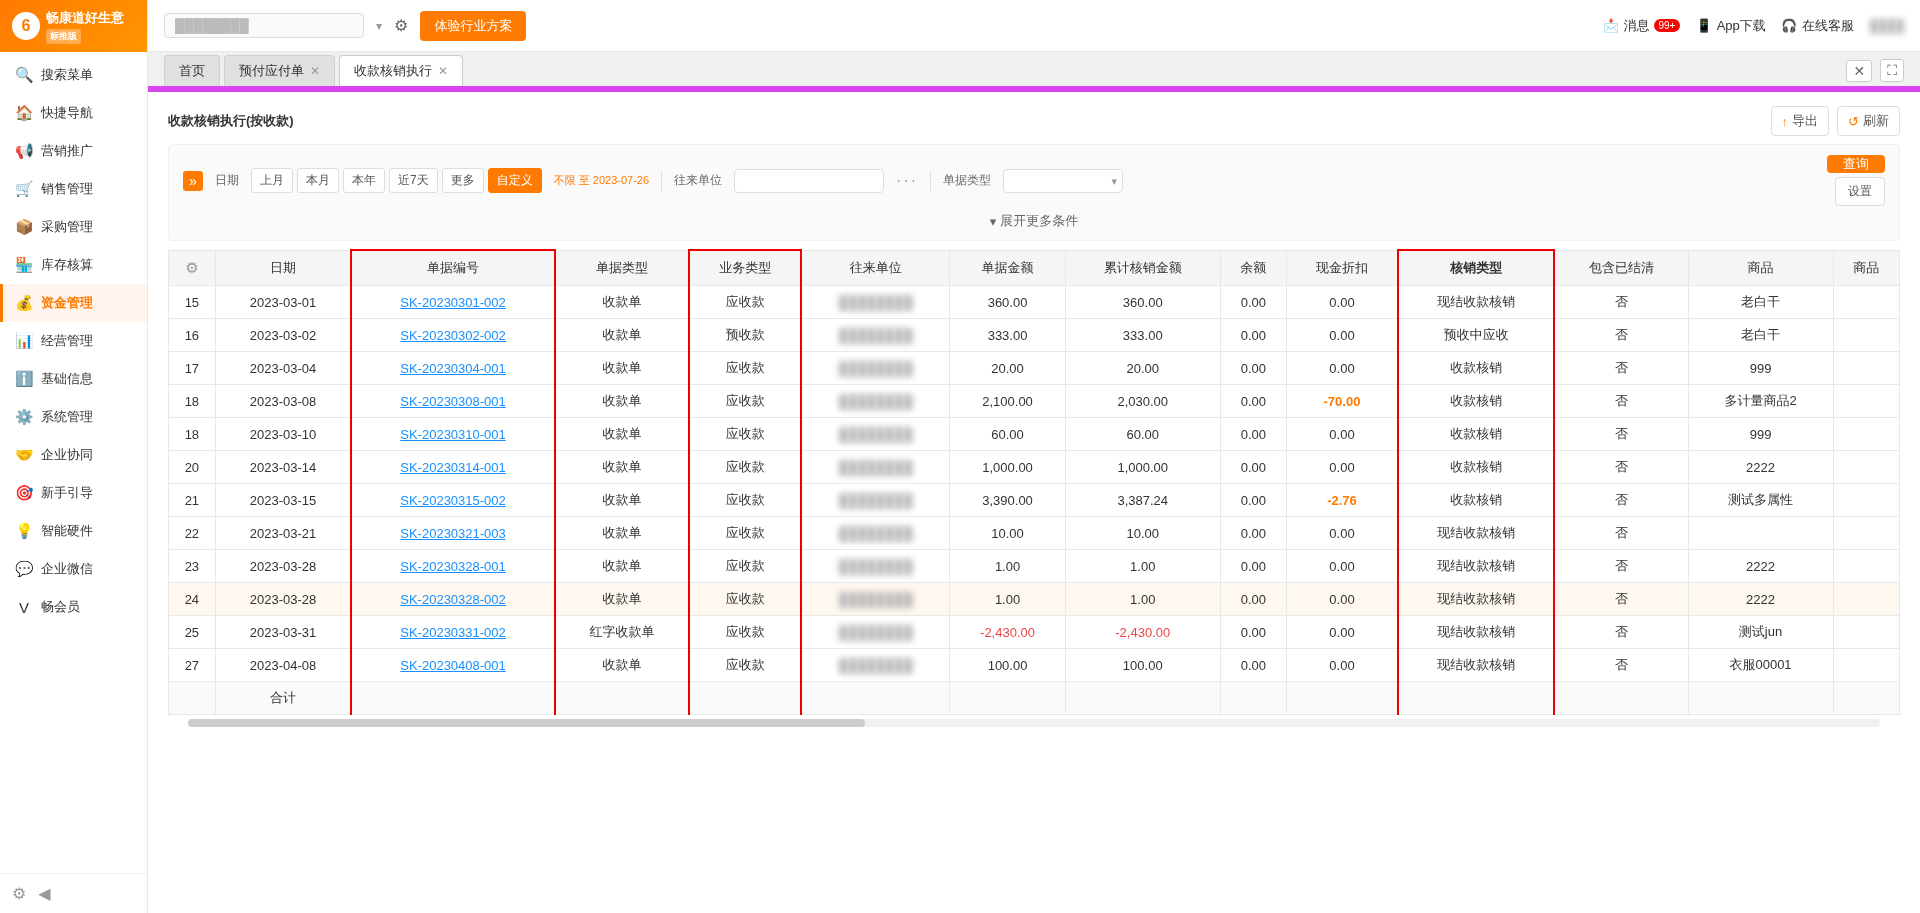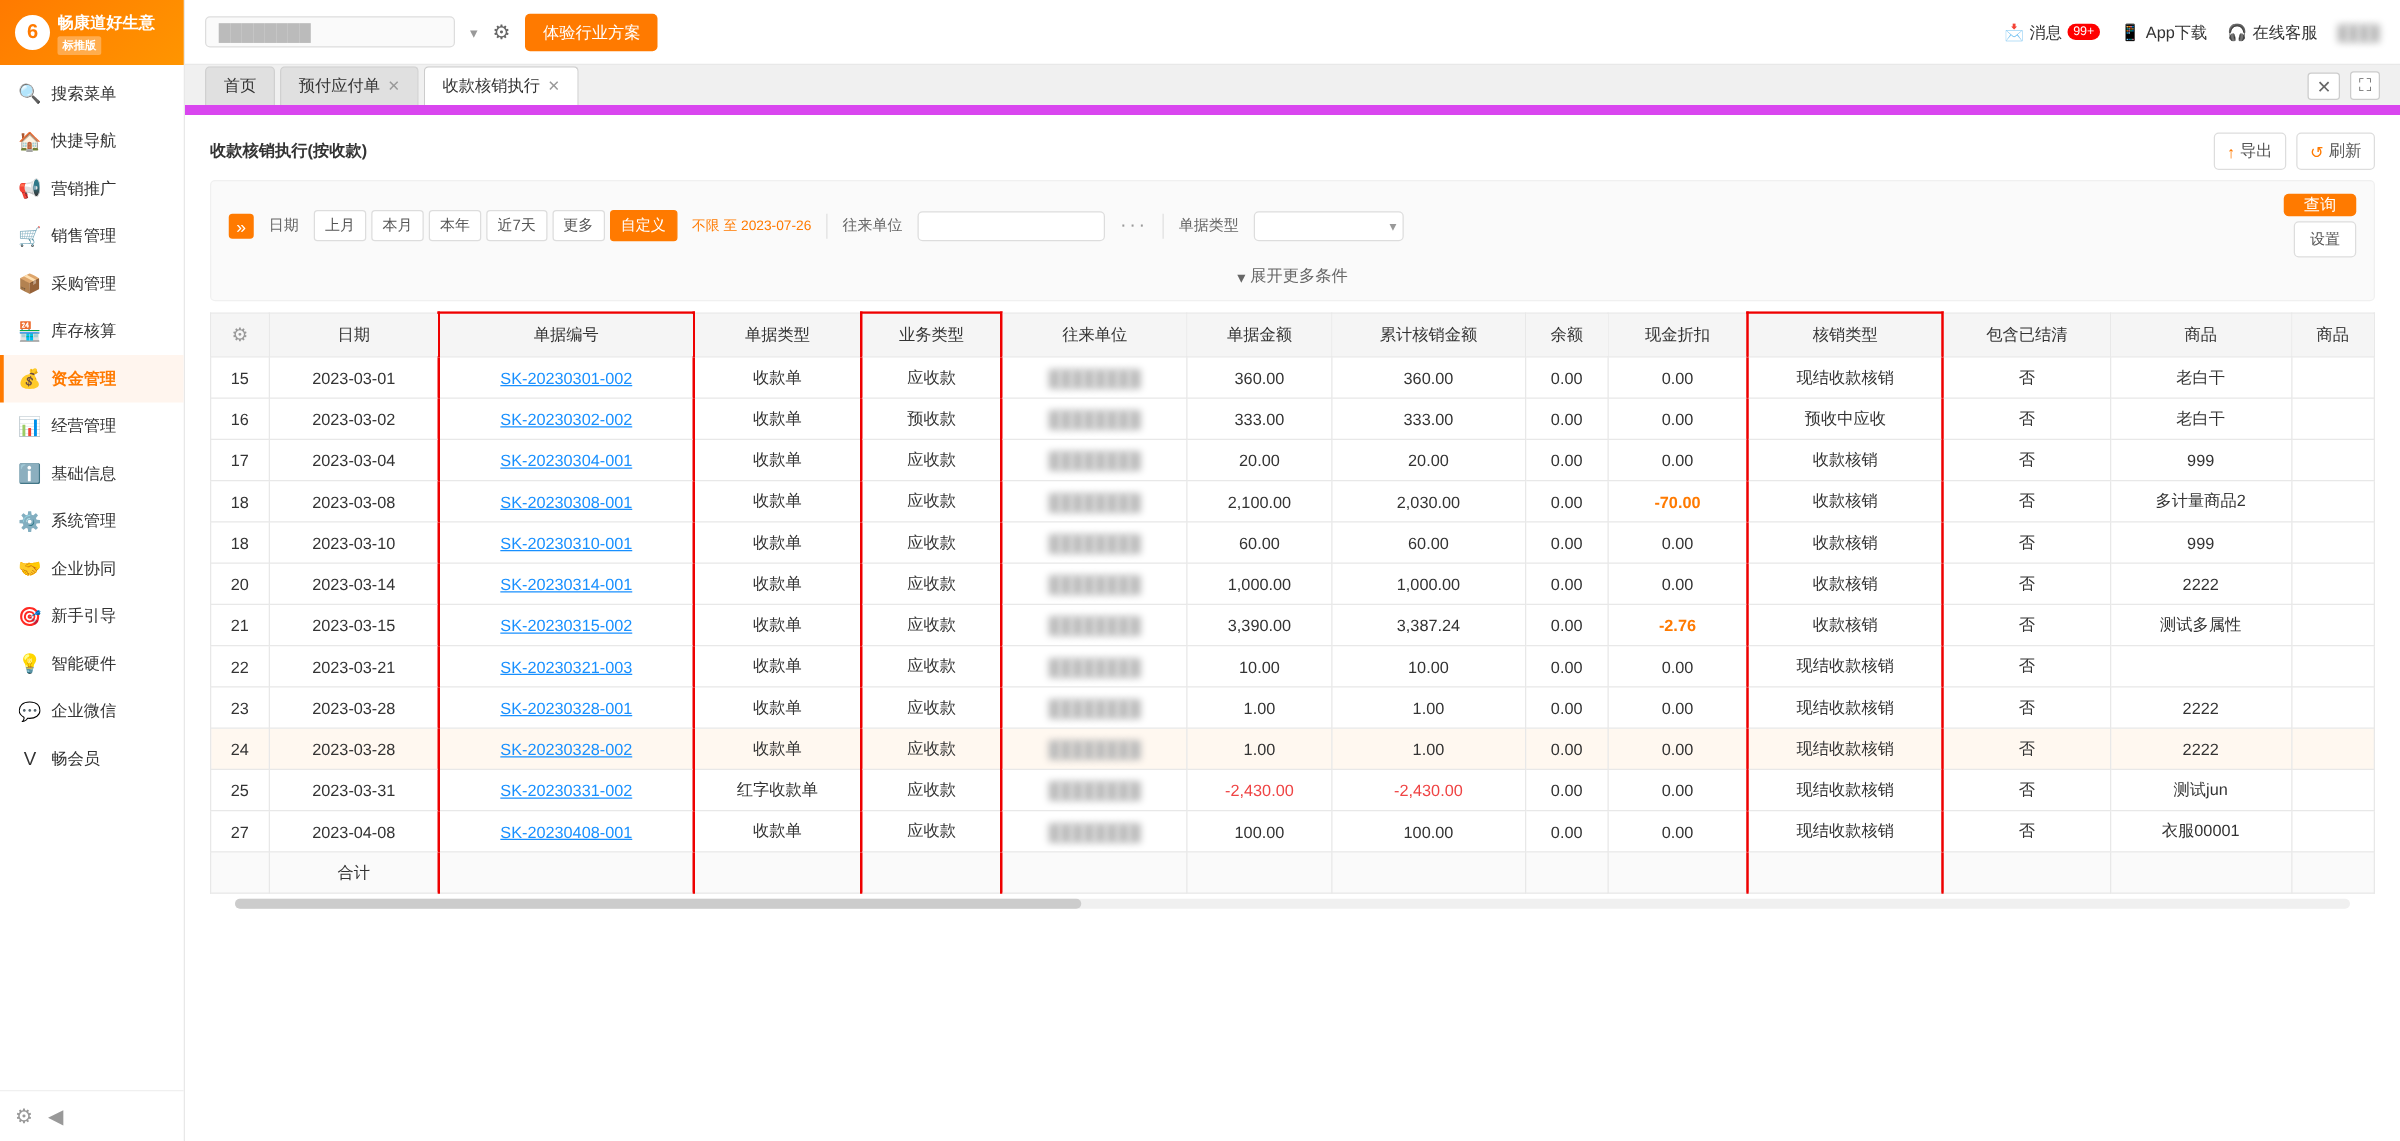--- a/index.html
+++ b/index.html
@@ -92,21 +92,21 @@
 
     
     .tabbar {
       height: 40px;
       background: #f0f0f0;
       display: flex;
       align-items: flex-end;
       padding: 0 16px;
       gap: 4px;
       flex-shrink: 0;
-      border-bottom: 8px solid #d946ef;
+      border-bottom: 6px solid #d946ef;
     }
     .tab {
       display: flex; align-items: center; gap: 6px;
       padding: 6px 14px;
       background: #e0e0e0;
       border-radius: 4px 4px 0 0;
       cursor: pointer;
       color: #333;
       font-size: 13px;
       border: 1px solid #d0d0d0;
@@ -396,21 +396,21 @@
             <th><span class="settings-icon">⚙</span></th>
             <th>日期</th>
             <th class="red-col" style="border-top:2px solid #e00;">单据编号</th>
             <th>单据类型</th>
             <th class="red-col" style="border-top:2px solid #e00;">业务类型</th>
             <th>往来单位</th>
             <th>单据金额</th>
             <th>累计核销金额</th>
             <th>余额</th>
             <th>现金折扣</th>
-            <th class="red-col" style="border-top:2px solid #e00;">核销类型</th>
+            <th class="red-col" style="border-top:2px solid #e00;font-weight:bold;">核销类型</th>
             <th>包含已结清</th>
             <th>商品</th>
             <th>商品</th>
           </tr>
         </thead>
         <tbody id="table-body">
         <tr>
     <td>15</td>
     <td>2023-03-01</td>
     <td class="red-col" style=""><a class="td-link">SK-20230301-002</a></td>

